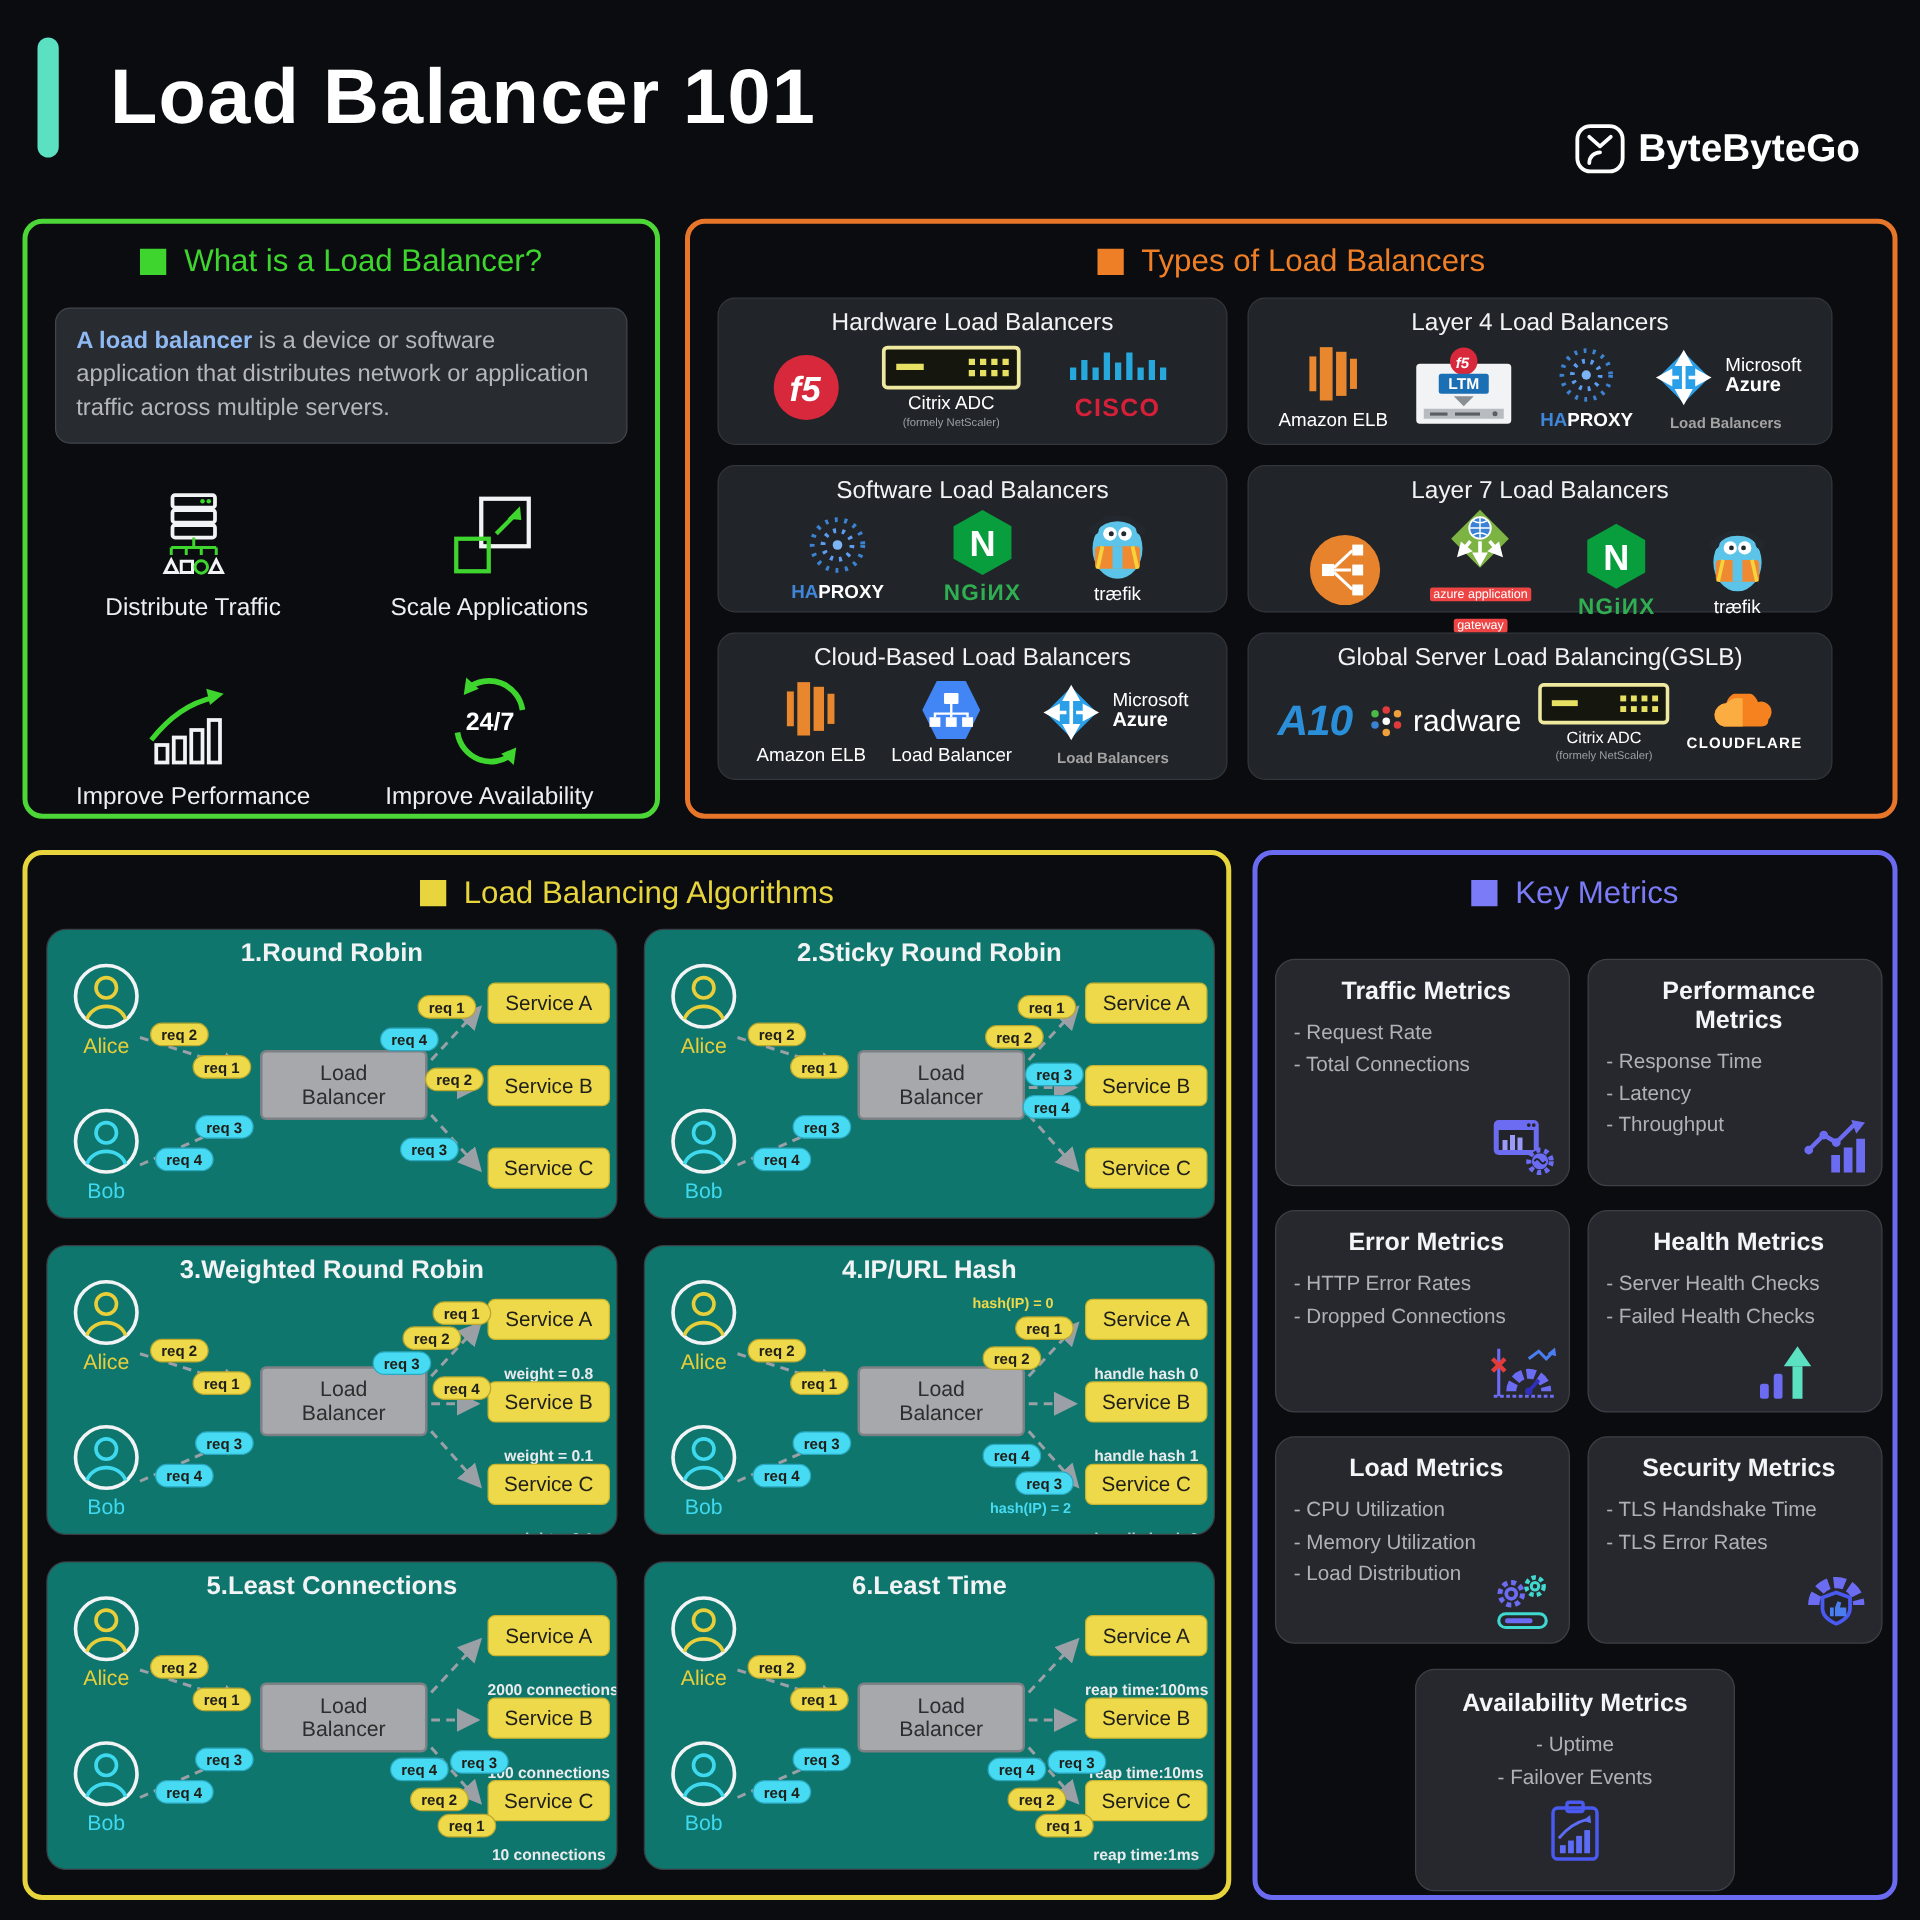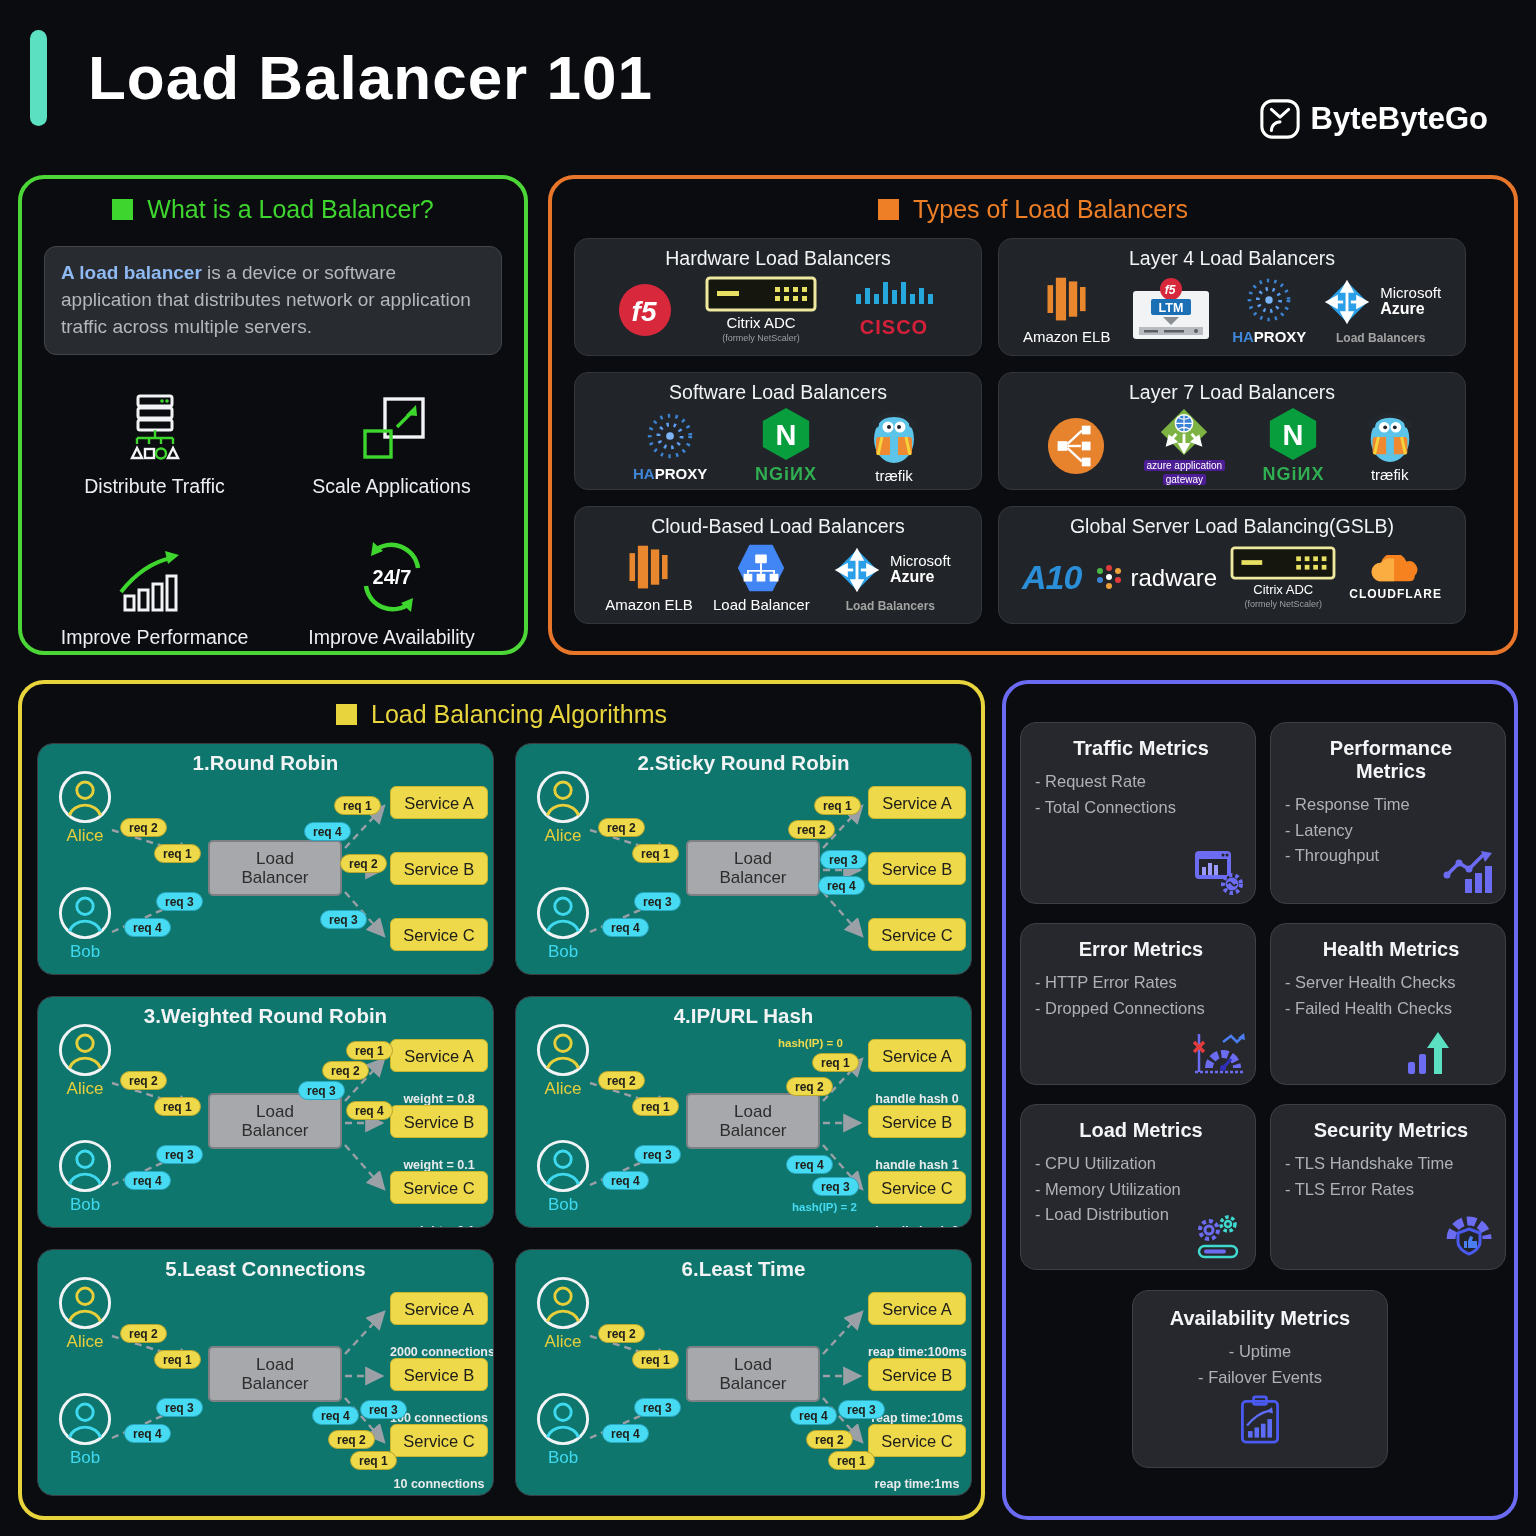--- a/index.html
+++ b/index.html
@@ -6,21 +6,21 @@
   body { background:#07090b; font-family:"Liberation Sans","DejaVu Sans",sans-serif; }
   .canvas { position:relative; width:1536px; height:1536px; background:#0a0c0f; overflow:hidden; }
 
   
   .accent-bar { position:absolute; left:30px; top:30px; width:17px; height:96px; border-radius:9px; background:#5ce0c2; }
   .main-title { position:absolute; left:88px; top:42px; font-size:62px; font-weight:800; color:#fff; letter-spacing:1px; }
   .brand { position:absolute; right:48px; top:98px; display:flex; align-items:center; gap:10px; }
   .brand-name { font-size:31px; font-weight:bold; color:#fff; }
 
   
-  .panel { position:absolute; border-radius:26px; }
+  .panel { position:absolute; border-radius:16px; }
   .p-green  { left:18px;   top:175px; width:510px; height:480px; border:4px solid #4cd637; }
   .p-orange { left:548px;  top:175px; width:970px; height:480px; border:4px solid #e8762a; }
   .p-yellow { left:18px;   top:680px; width:967px; height:840px; border:4px solid #e8d53d; }
   .p-purple { left:1002px; top:680px; width:516px; height:840px; border:4px solid #6b6bf2; }
   .panel-head { display:flex; justify-content:center; align-items:center; gap:14px; margin-top:16px; }
   .sq { width:21px; height:21px; }
   .head-green  { color:#3ed62e; font-size:25px; }  .sq-green  { background:#3ed62e; }
   .head-orange { color:#ef7f26; font-size:25px; }  .sq-orange { background:#ef7f26; }
   .head-yellow { color:#e8d53d; font-size:25px; }  .sq-yellow { background:#e8d53d; }
   .head-purple { color:#7b7bf7; font-size:25px; }  .sq-purple { background:#7b7bf7; }
@@ -47,22 +47,22 @@
   .cap-green { color:#2fae52; font-weight:bold; letter-spacing:1px; }
   .ha-cap b { color:#3f86d8; } .ha-cap { font-weight:bold; }
   .az-wrap { display:flex; align-items:center; gap:6px; }
   .az-text { line-height:1.05; color:#fff; font-size:15px; text-align:left; }
   .az-text .b2 { font-weight:bold; font-size:16px; }
   .cap-bold-sm { font-size:12px; font-weight:bold; color:#a3a3a3; }
   .a10-text { font-size:34px; font-weight:900; font-style:italic; color:#2a8fd8; letter-spacing:-1px; }
   .rad-wrap { display:flex; align-items:center; gap:6px; }
   .rad-label { font-size:24px; color:#fff; }
   .cf-cap { font-size:12px; font-weight:bold; color:#fff; letter-spacing:1px; }
-  .gw-chip { display:block; background:#4c1d95; color:#fff; font-size:10px; padding:0 3px; border-radius:2px;
-             margin:1px auto 0; width:max-content; }
+  .gw-chip { display:block; background:#ef4444; color:#fff; font-size:10px; padding:0 3px; border-radius:2px;
+             margin:12px auto 0; width:max-content; }
 
   
   .algo-grid { display:grid; grid-template-columns:457px 457px; grid-template-rows:232px 232px 247px;
                gap:21px; margin:14px 0 0 15px; }
   .algo-card { position:relative; background:#0f766e; border:1px solid #3a3e44; border-radius:16px; overflow:hidden; }
   .algo-title { position:relative; z-index:2; text-align:center; font-size:20.5px; font-weight:bold; color:#f2f3f4; padding-top:7px; }
   .arrows { position:absolute; left:0; top:0; width:457px; height:247px; z-index:1; }
   .arrows path { stroke:#9aa0a6; stroke-width:2.4; fill:none; stroke-dasharray:7 5; marker-end:url(#ah); }
   .user { position:absolute; left:14px; width:66px; text-align:center; z-index:2; }
   .u-alice { top:26px; } .u-bob { top:142px; }
@@ -835,20 +835,24 @@
               <div class="svc-box">Service C</div>
               <div class="svc-note">reap time:1ms</div>
             </div>
           </div>
       </div>
 
     </div>
   </div>
 
   <div class="panel p-purple">
+    <div class="panel-head">
+      <span class="sq sq-purple"></span>
+      <span class="head-purple">Key Metrics</span>
+    </div>
     <div class="metrics-grid">
 
       <div class="metric-card">
         <div class="metric-title">Traffic Metrics</div>
         <div class="metric-items">
           <div>- Request Rate</div>
           <div>- Total Connections</div>
         </div>
         <svg class="metric-icon" width="52" height="48" viewBox="0 0 52 48">
           <rect x="2" y="4" width="36" height="28" rx="4" fill="#6c6cf2"></rect>

